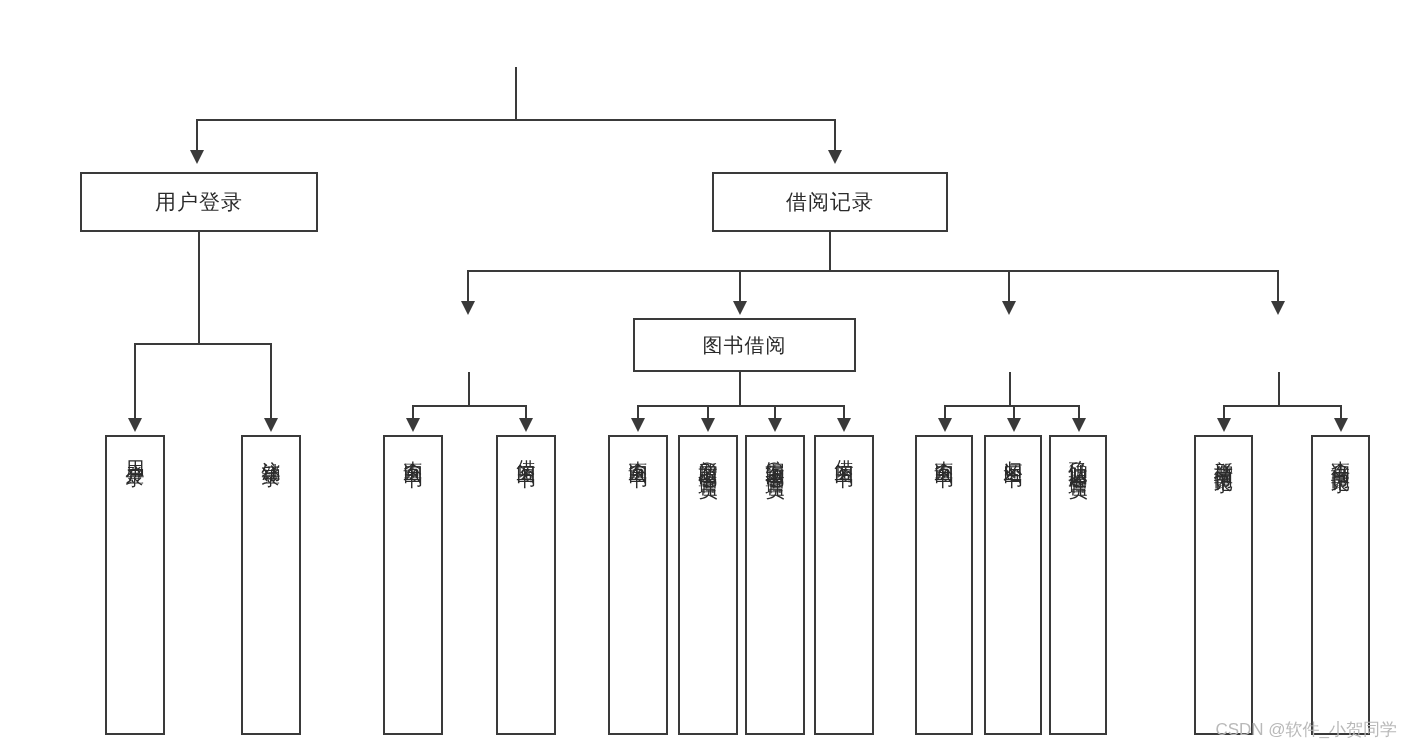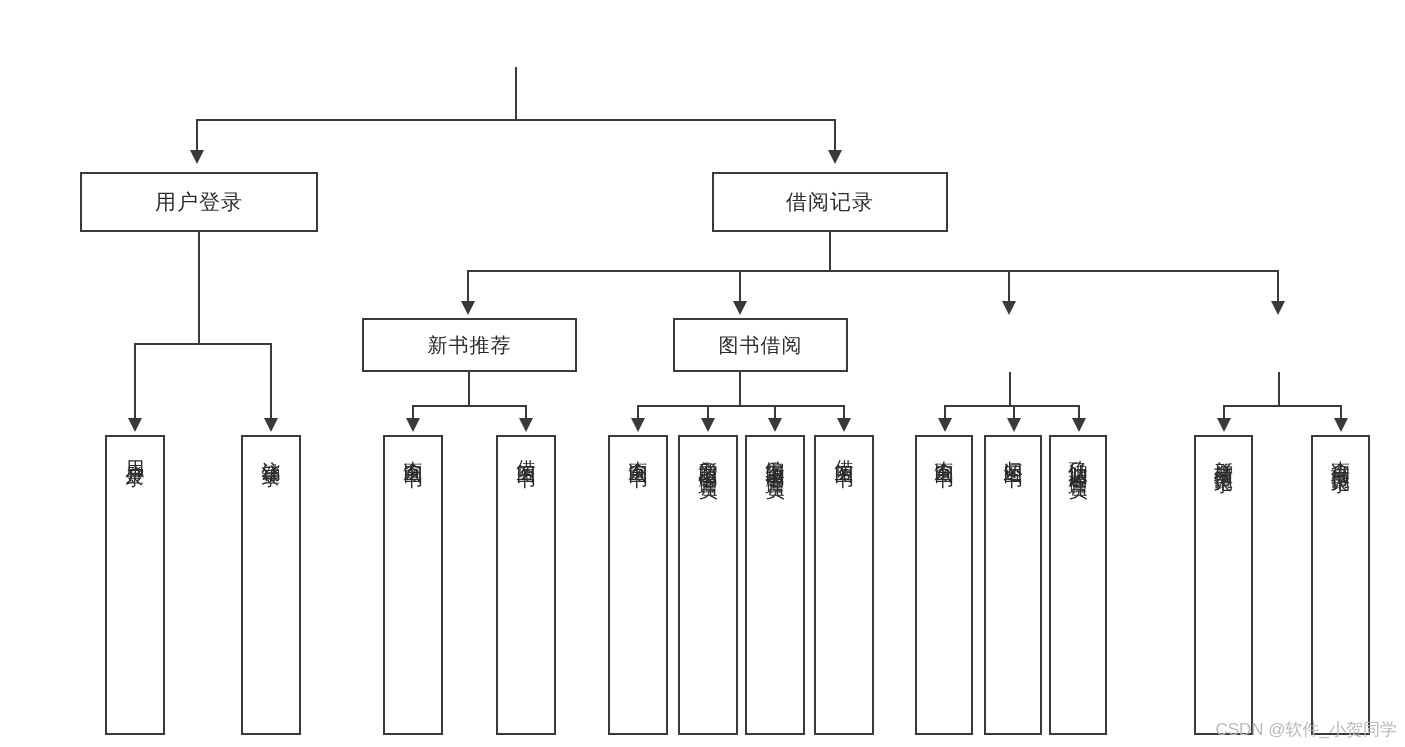--- a/index.html
+++ b/index.html
@@ -109,22 +109,21 @@
 
   <div class="vline" style="left:467px; top:270px; width:2px; height:33px;"></div>
   <div class="arrow" style="left:461px; top:301px;"></div>
   <div class="vline" style="left:739px; top:270px; width:2px; height:33px;"></div>
   <div class="arrow" style="left:733px; top:301px;"></div>
   <div class="vline" style="left:1008px; top:270px; width:2px; height:33px;"></div>
   <div class="arrow" style="left:1002px; top:301px;"></div>
   <div class="vline" style="left:1277px; top:270px; width:2px; height:33px;"></div>
   <div class="arrow" style="left:1271px; top:301px;"></div>
 
-  <div class="node level3" style="left:362px; top:318px; width:215px; height:54px;">新书推荐</div>
-  <div class="node level3" style="left:633px; top:318px; width:175px; height:54px;margin-left:40px;">图书借阅</div>
+  <div class="node level3" style="left:633px; top:318px; width:223px; height:54px;">图书借阅</div>
 
   <div class="vline" style="left:468px; top:372px; width:2px; height:35px;"></div>
   <div class="hline" style="left:412px; top:405px; width:115px; height:2px;"></div>
   <div class="vline" style="left:412px; top:405px; width:2px; height:16px;"></div>
   <div class="arrow" style="left:406px; top:418px;"></div>
   <div class="vline" style="left:525px; top:405px; width:2px; height:16px;"></div>
   <div class="arrow" style="left:519px; top:418px;"></div>
 
   <div class="node leaf" style="left:383px; top:435px; width:60px; height:300px;">
     <span class="vtext">查询图书</span>

